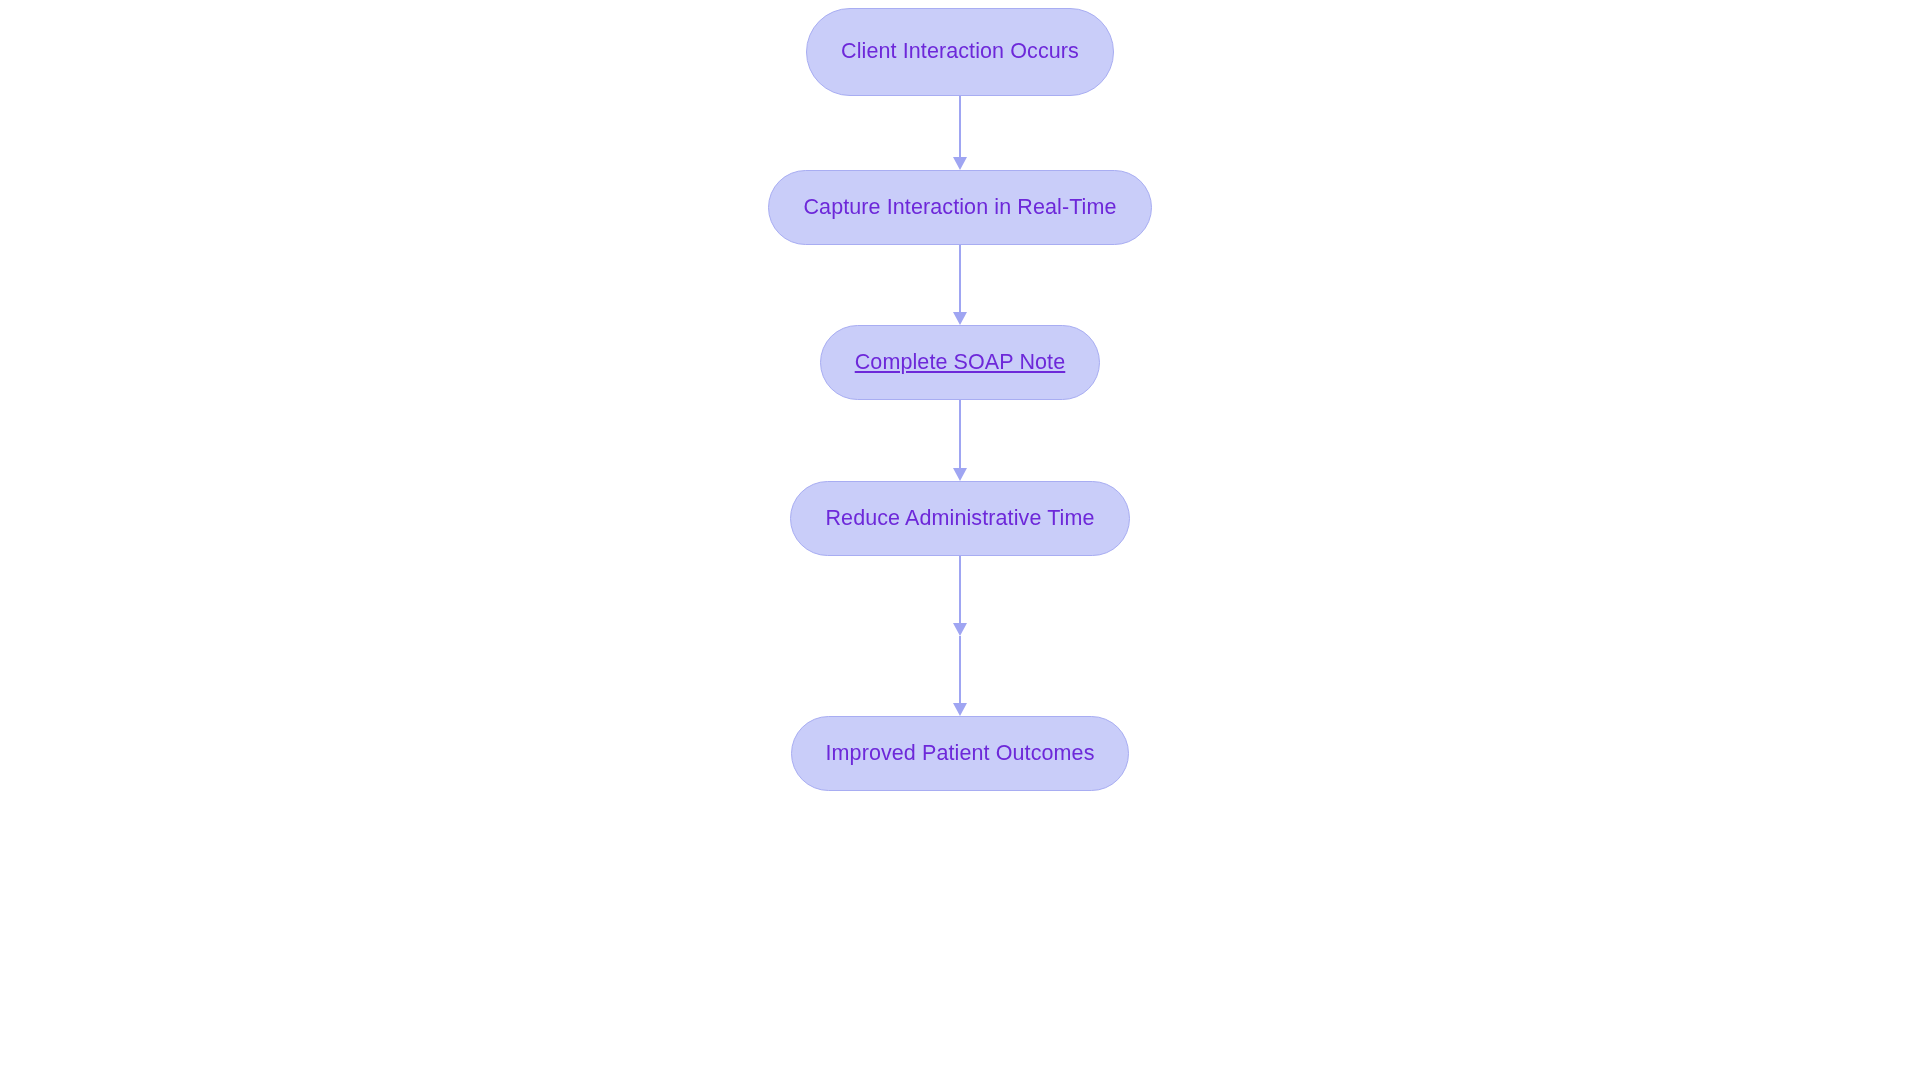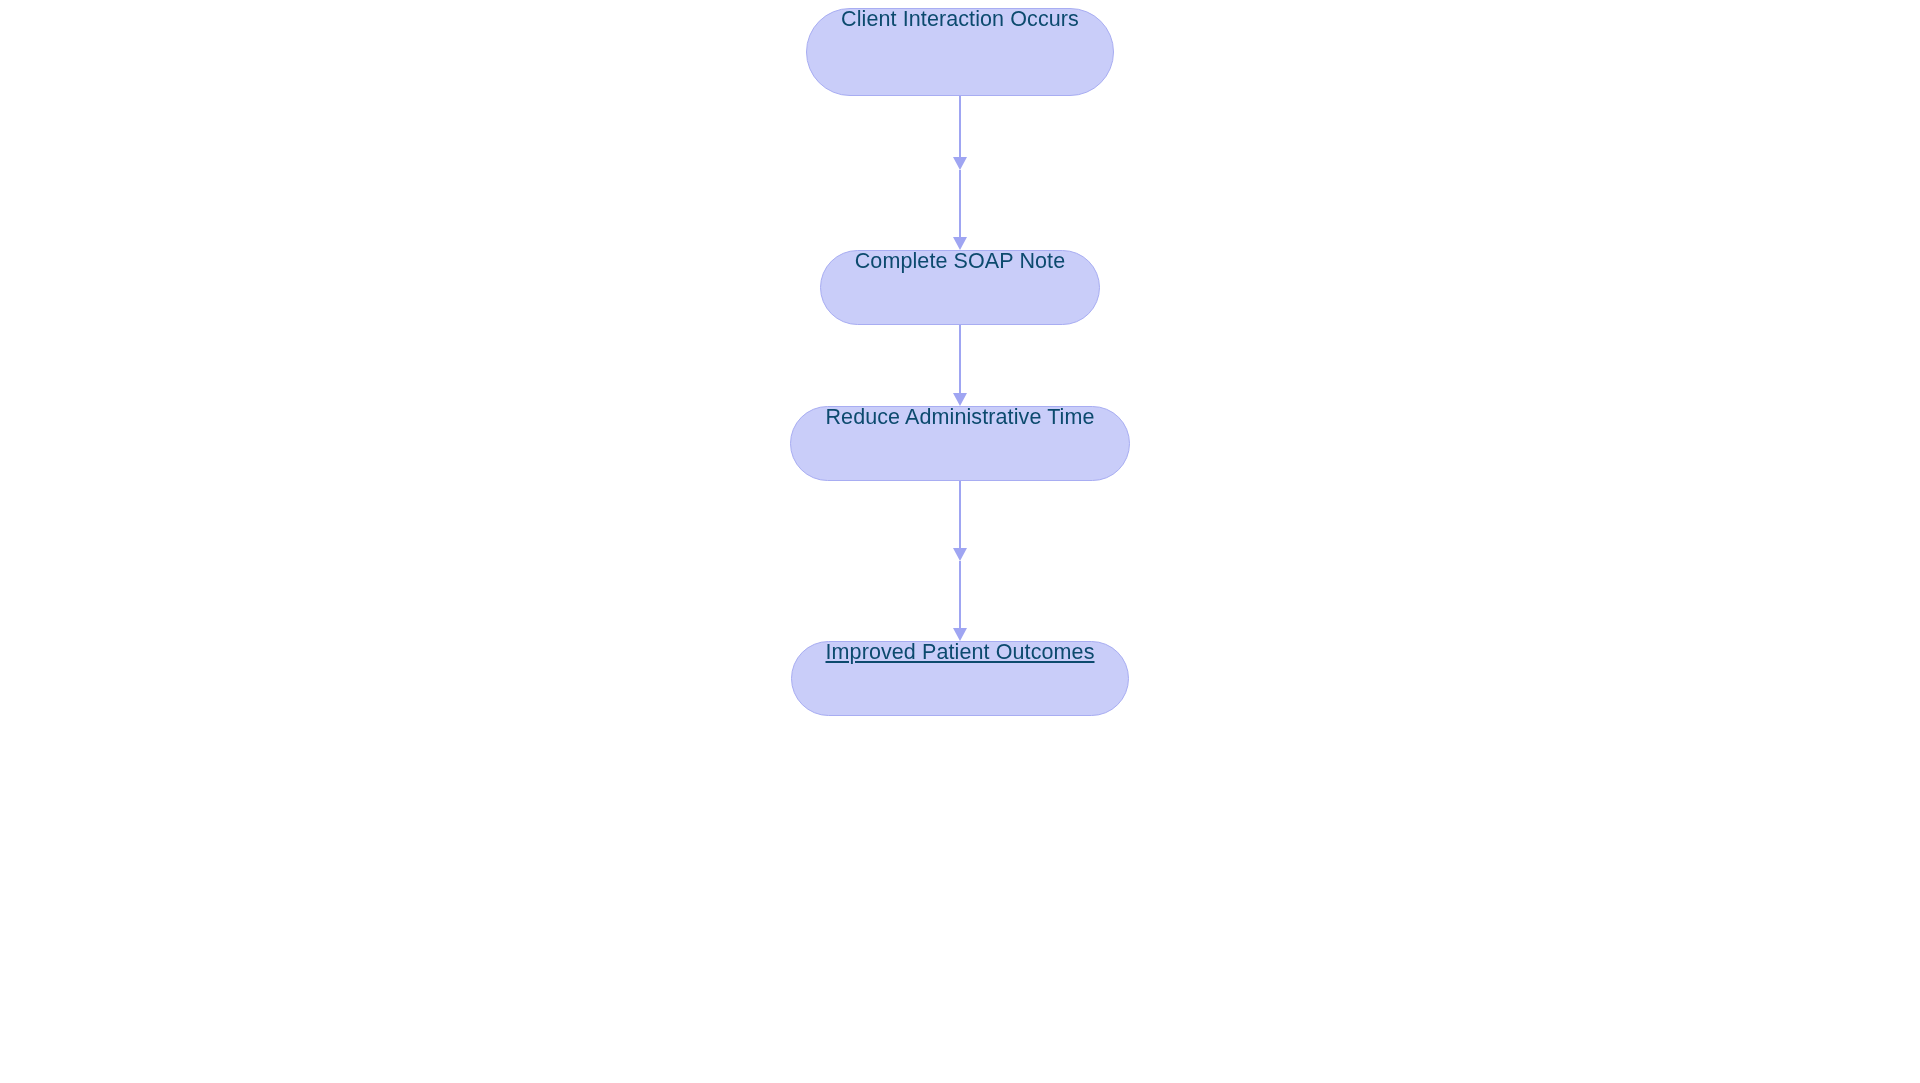--- a/index.html
+++ b/index.html
@@ -30,39 +30,40 @@
     display: flex;
     flex-direction: column;
     align-items: center;
   }
 
   .node {
     box-sizing: border-box;
     background: #c9cdf9;
     border: 1.6px solid #a8adf2;
     border-radius: 999px;
-    color: #0c4a6e;
+    color: #6d28d9;
     font-size: 21.5px;
     font-weight: 400;
     letter-spacing: 0.1px;
     line-height: 1;
     display: flex;
+    align-items: center;
     justify-content: center;
     white-space: nowrap;
     padding: 0 34px;
     height: 88px;
     user-select: none;
   }
 
   .node-1 { height: 88px; }
   .node-2 { height: 75px; }
-  .node-3 { height: 75px; }
+  .node-3 { height: 75px; text-decoration: underline; }
   .node-4 { height: 75px; }
   .node-5 { height: 75px; }
-  .node-6 { height: 75px; text-decoration: underline; }
+  .node-6 { height: 75px; }
 
   .connector {
     position: relative;
     width: 24px;
     display: flex;
     flex-direction: column;
     align-items: center;
     justify-content: flex-start;
   }
   .connector .stem {
@@ -97,20 +98,23 @@
 
     <div class="node node-1">
       <span>Client Interaction Occurs</span>
     </div>
 
     <div class="connector gap-1">
       <div class="stem"></div>
       <div class="head"></div>
     </div>
 
+    <div class="node node-2">
+      <span>Capture Interaction in Real-Time</span>
+    </div>
 
     <div class="connector gap-2">
       <div class="stem"></div>
       <div class="head"></div>
     </div>
 
     <div class="node node-3">
       <span>Complete SOAP Note</span>
     </div>
 

